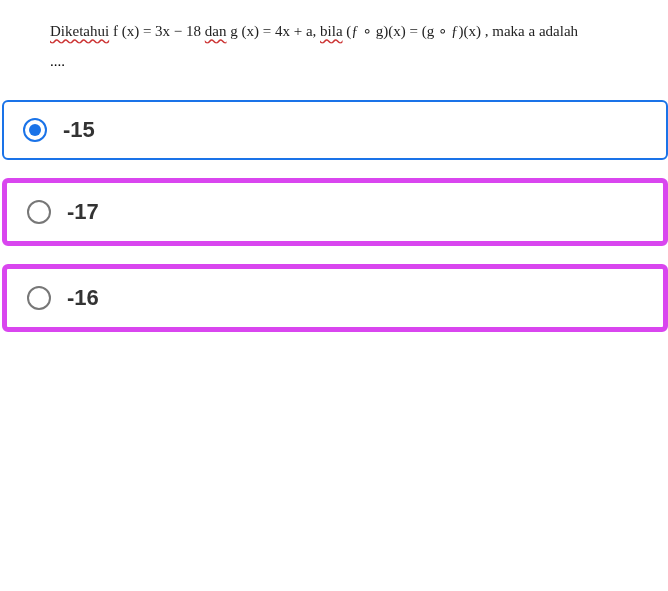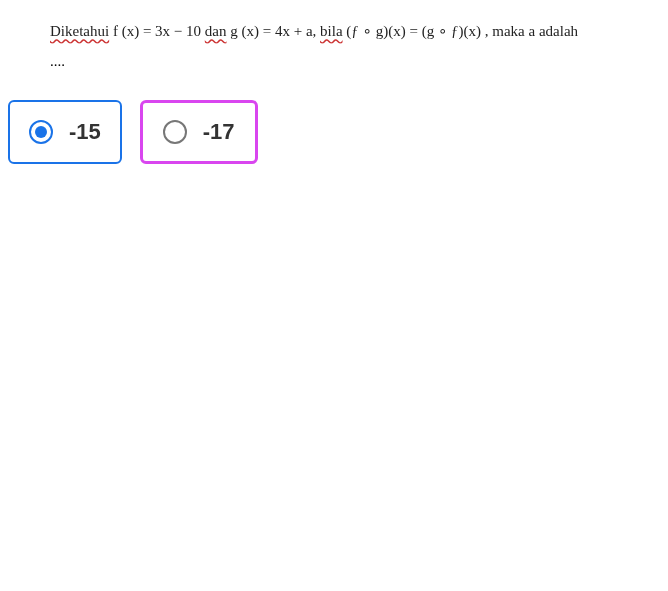--- a/index.html
+++ b/index.html
@@ -26,27 +26,27 @@
       margin-top: 36px;
     }
     .dots {
       padding-left: 50px;
       font-family: "Times New Roman", serif;
       font-size: 15px;
       padding-bottom: 30px;
     }
     .options {
       display: flex;
-      flex-direction: row;
+      flex-direction: column;
       gap: 18px;
-      padding-left: 8px;
+      padding-left: 2px;
       border-radius: 18px;
     }
     .option {
-      border: 3px solid #d946ef;
+      border: 5px solid #d946ef;
       border-radius: 6px;
       padding: 16px 20px;
       display: flex;
       align-items: center;
       gap: 16px;
       cursor: pointer;
       background: #fff;
     }
     .option.selected {
       border: 2px solid #1a73e8;
@@ -81,30 +81,36 @@
       font-size: 22px;
       font-weight: 600;
       color: #333;
       font-family: Arial, sans-serif;
     }
   </style>
 </head>
 <body>
 
 <div class="question-text">
-  <span class="wavy">Diketahui</span><span> f (x) = 3x − 10 </span><span class="wavy">dan</span><span> g (x) = 4x + a, </span><span class="wavy">bila</span><span> (ƒ ∘ g)(x) = (g ∘ ƒ)(x) , maka a adalah</span>
+  <span class="wavy">Diketahui</span><span> f (x) = 3x − 18 </span><span class="wavy">dan</span><span> g (x) = 4x + a, </span><span class="wavy">bila</span><span> (ƒ ∘ g)(x) = (g ∘ ƒ)(x) , maka a adalah</span>
 </div>
 <div class="dots">....</div>
 
 <div class="options">
   <div class="option selected">
     <div class="radio">
       <div class="radio-inner"></div>
     </div>
     <span class="option-label">-15</span>
   </div>
   <div class="option">
     <div class="radio">
       
     </div>
     <span class="option-label">-17</span>
   </div>
+  <div class="option">
+    <div class="radio">
+      
+    </div>
+    <span class="option-label">-16</span>
+  </div>
 </div>
 
 </body></html>

